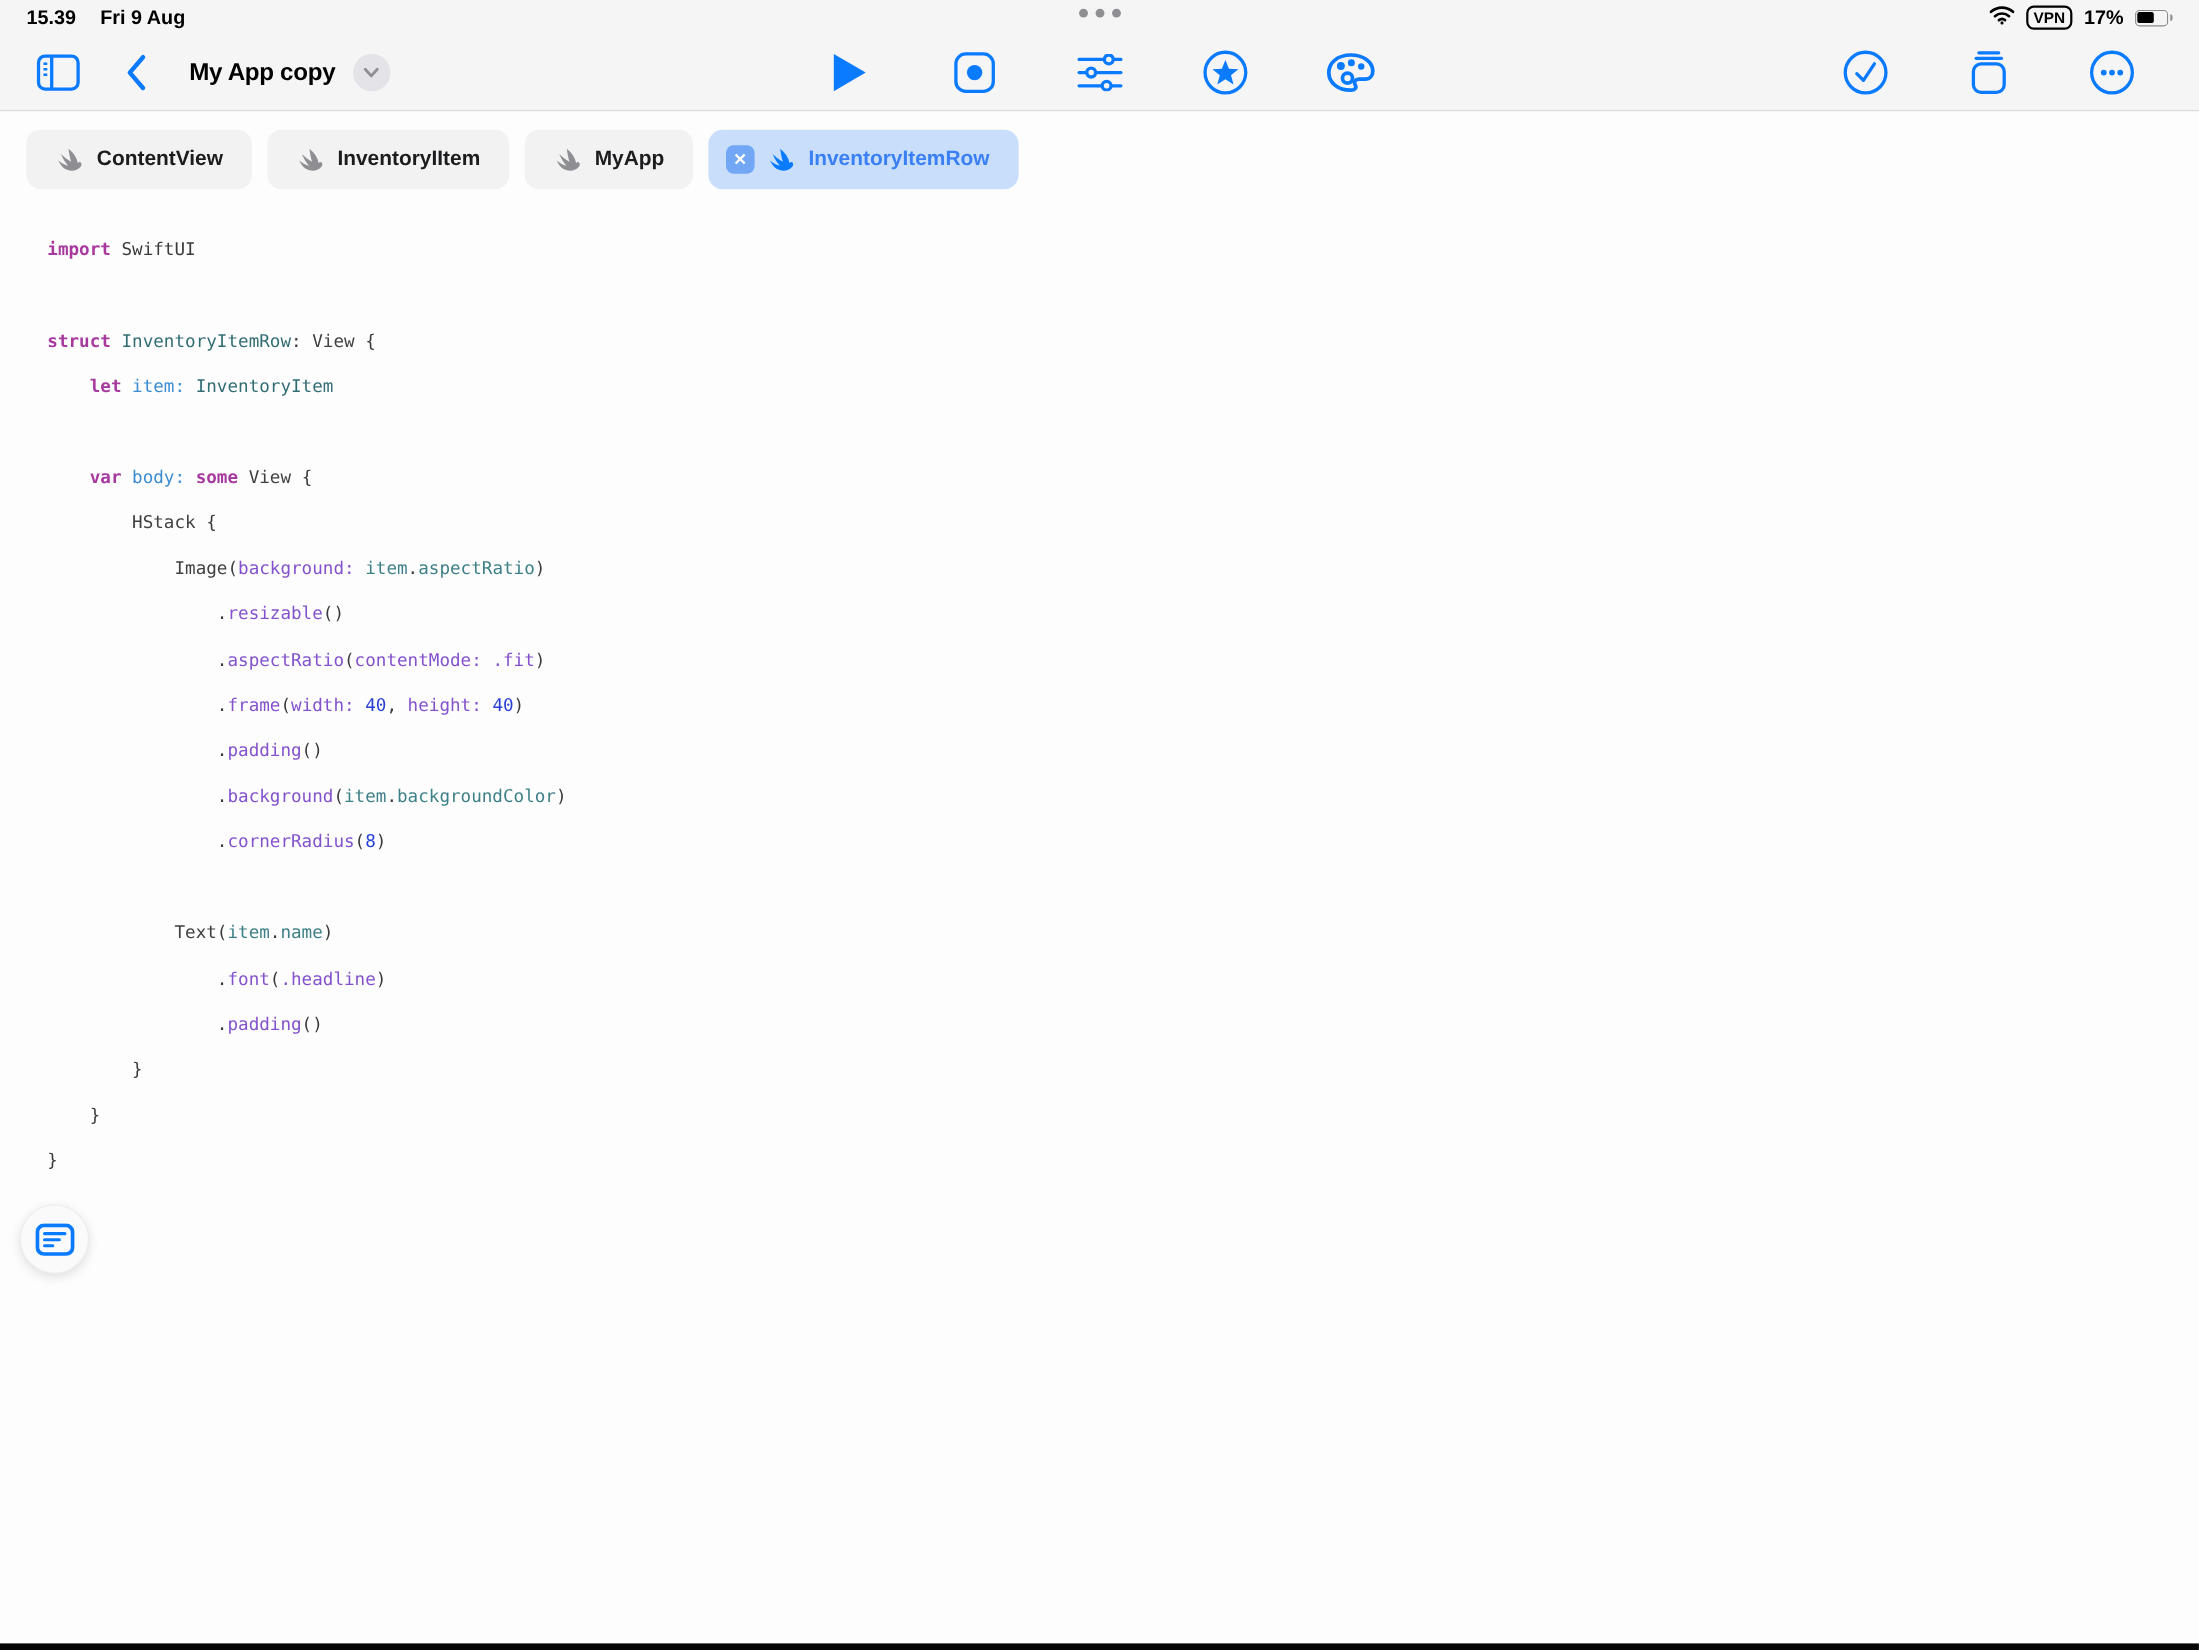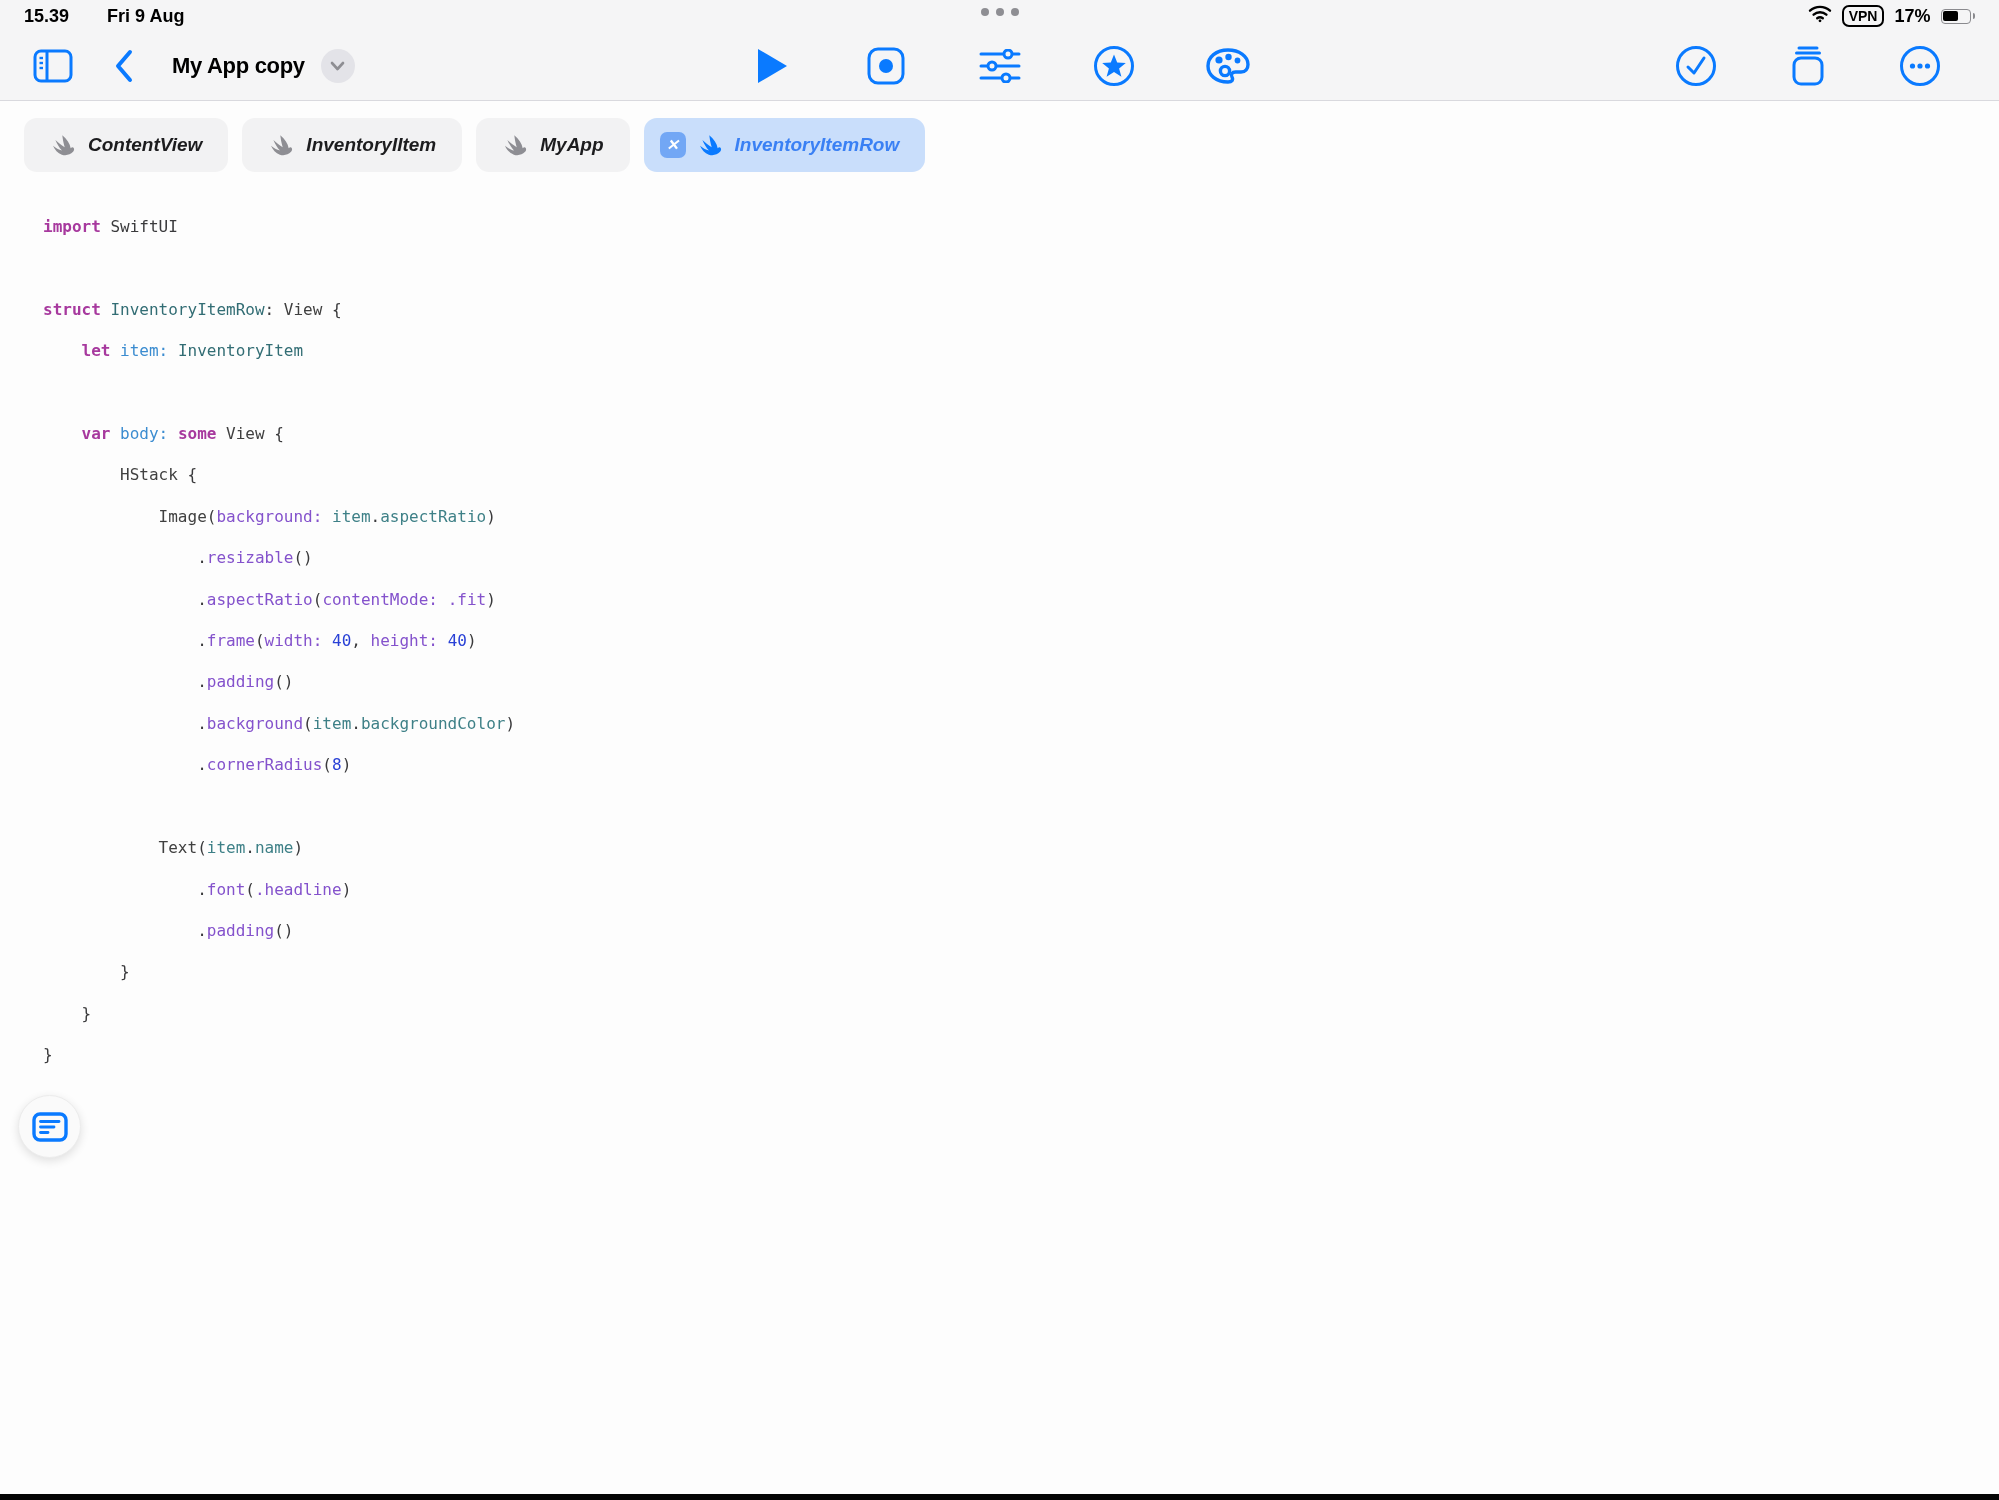--- a/index.html
+++ b/index.html
@@ -18,21 +18,21 @@
     position:absolute; top:0; left:0; right:0; height:101px;
     background:#f5f5f6;
     border-bottom:1px solid #d9d9de;
   }
   .statusbar {
     position:absolute; top:0; left:0; right:0; height:32px;
     display:flex; align-items:center;
     padding:0 24px;
     font-size:18px; font-weight:600; color:#000;
   }
-  .status-left { display:flex; gap:38px; align-items:center; }
+  .status-left { display:flex; gap:22px; align-items:center; }
   .status-center { position:absolute; left:50%; transform:translateX(-50%); top:8px;
     display:flex; gap:7px; }
   .mt-dot { width:8px; height:8px; border-radius:50%; background:#8e8e93; }
   .status-right { margin-left:auto; display:flex; gap:10px; align-items:center;justify-content:center; }
   .vpn-badge {
     border:2px solid #000; border-radius:7px;
     font-size:14px; font-weight:700; padding:0px 5px; line-height:18px;
   }
   .battery { display:flex; align-items:center; gap:2px; }
   .battery-body {
@@ -57,21 +57,21 @@
   .doc-title-group { display:flex; align-items:center; gap:16px; }
   .doc-title { font-size:22px; font-weight:700; color:#000; letter-spacing:-0.3px; }
   .title-chevron {
     width:34px; height:34px; border-radius:50%; background:#e3e3e8;
     display:flex; align-items:center; justify-content:center;
   }
 
   
   .tabsrow {
     position:absolute; top:118px; left:24px; right:0;
-    display:flex; gap:14px;font-style:italic;
+    display:flex; gap:14px;
   }
   .tab {
     height:54px; border-radius:13px; background:#f2f2f3;
     display:flex; align-items:center; gap:11px;
     padding:0 26px;
     font-size:19px; font-weight:600; color:#1c1c1e;
     cursor:pointer; white-space:nowrap;
   }
   .tab.selected { background:#c9defb; color:#3a80f4; padding-left:16px; }
   .tab .swift-icon svg { display:block; }

